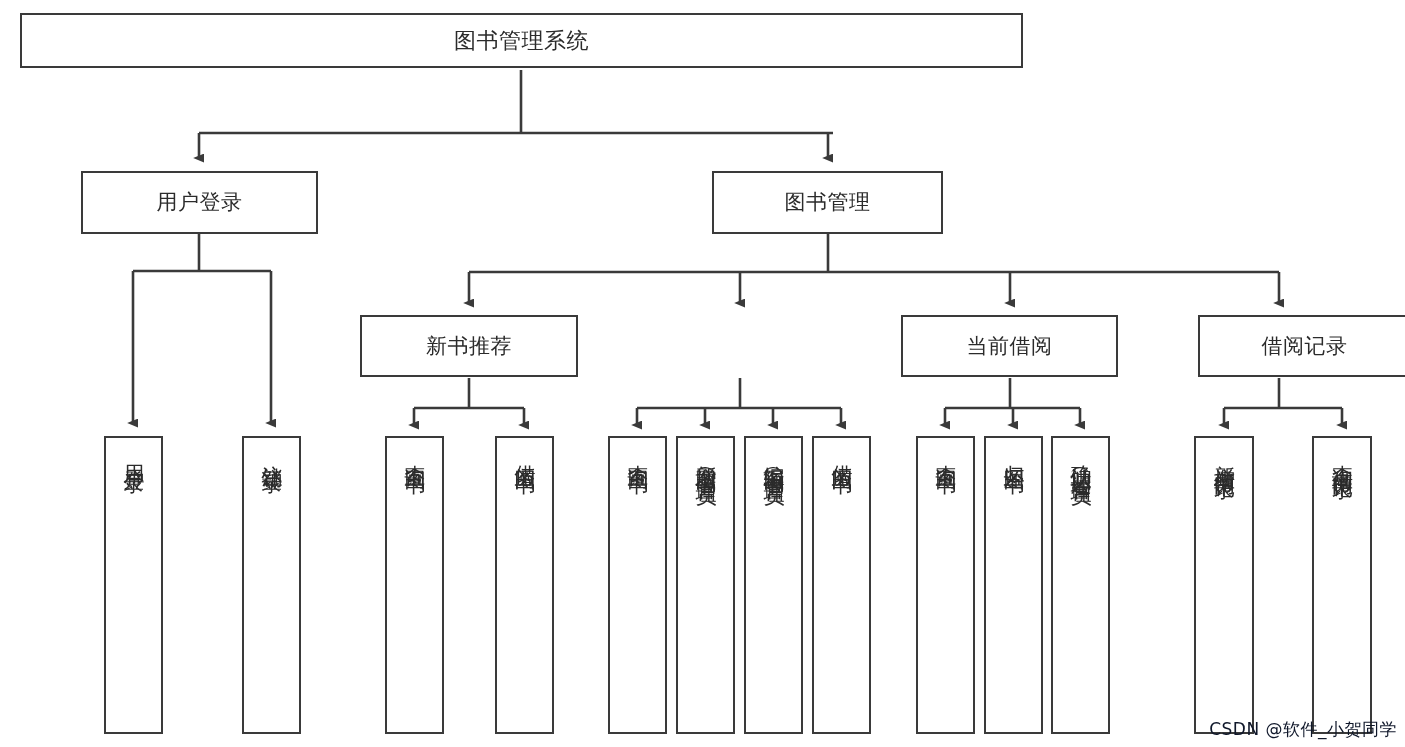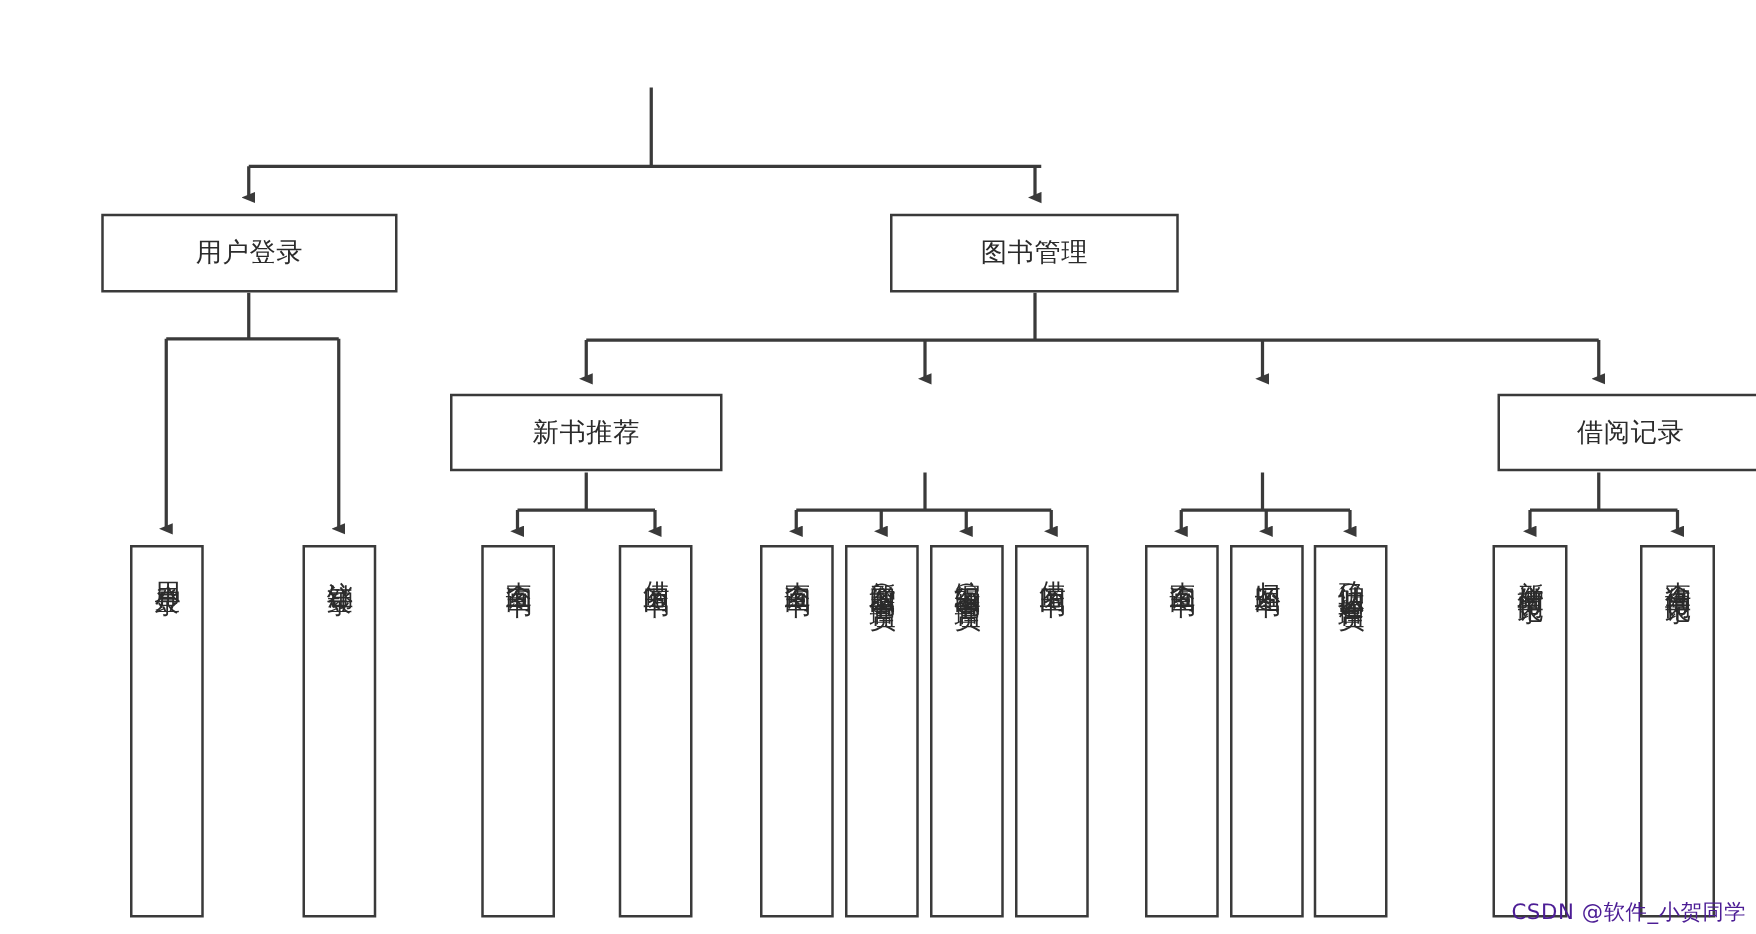--- a/index.html
+++ b/index.html
@@ -62,21 +62,21 @@
     text-orientation: upright;
     font-size: 21px;
     letter-spacing: 3px;
     line-height: 1;
   }
   .watermark {
     position: absolute;
     right: 8px;
     bottom: 6px;
     font-size: 17px;
-    color: #4c1d95;
+    color: #0f172a;
     white-space: nowrap;
     letter-spacing: 0.5px;
   }
 </style>
 </head>
 <body>
 
 <div id="diagram-root">
 
   <svg class="wires" viewBox="0 0 1405 747">
@@ -123,31 +123,37 @@
       <path d="M1013,408 L1013,425" marker-end="url(#arrowhead)"></path>
       <path d="M1080,408 L1080,425" marker-end="url(#arrowhead)"></path>
 
       <path d="M1279,378 L1279,408"></path>
       <path d="M1224,408 L1342,408"></path>
       <path d="M1224,408 L1224,425" marker-end="url(#arrowhead)"></path>
       <path d="M1342,408 L1342,425" marker-end="url(#arrowhead)"></path>
     </g>
   </svg>
 
+  <div class="node horiz root" style="left:20px; top:13px; width:1003px; height:55px;">
+    <span class="label">图书管理系统</span>
+  </div>
 
   <div class="node horiz" style="left:81px; top:171px; width:237px; height:63px;">
     <span class="label">用户登录</span>
   </div>
   <div class="node horiz" style="left:360px; top:315px; width:218px; height:62px;">
     <span class="label">新书推荐</span>
   </div>
 
   <div class="node horiz" style="left:712px; top:171px; width:231px; height:63px;">
     <span class="label">图书管理</span>
   </div>
+  <div class="node horiz" style="left:901px; top:315px; width:217px; height:62px;">
+    <span class="label">当前借阅</span>
+  </div>
   <div class="node horiz" style="left:1172px; top:315px; width:213px; height:62px;margin-left:26px;">
     <span class="label">借阅记录</span>
   </div>
 
   <div class="node vert" style="left:104px; top:436px; width:59px; height:298px;">
     <span class="label">用户登录</span>
   </div>
   <div class="node vert" style="left:242px; top:436px; width:59px; height:298px;">
     <span class="label">注销登录</span>
   </div>

